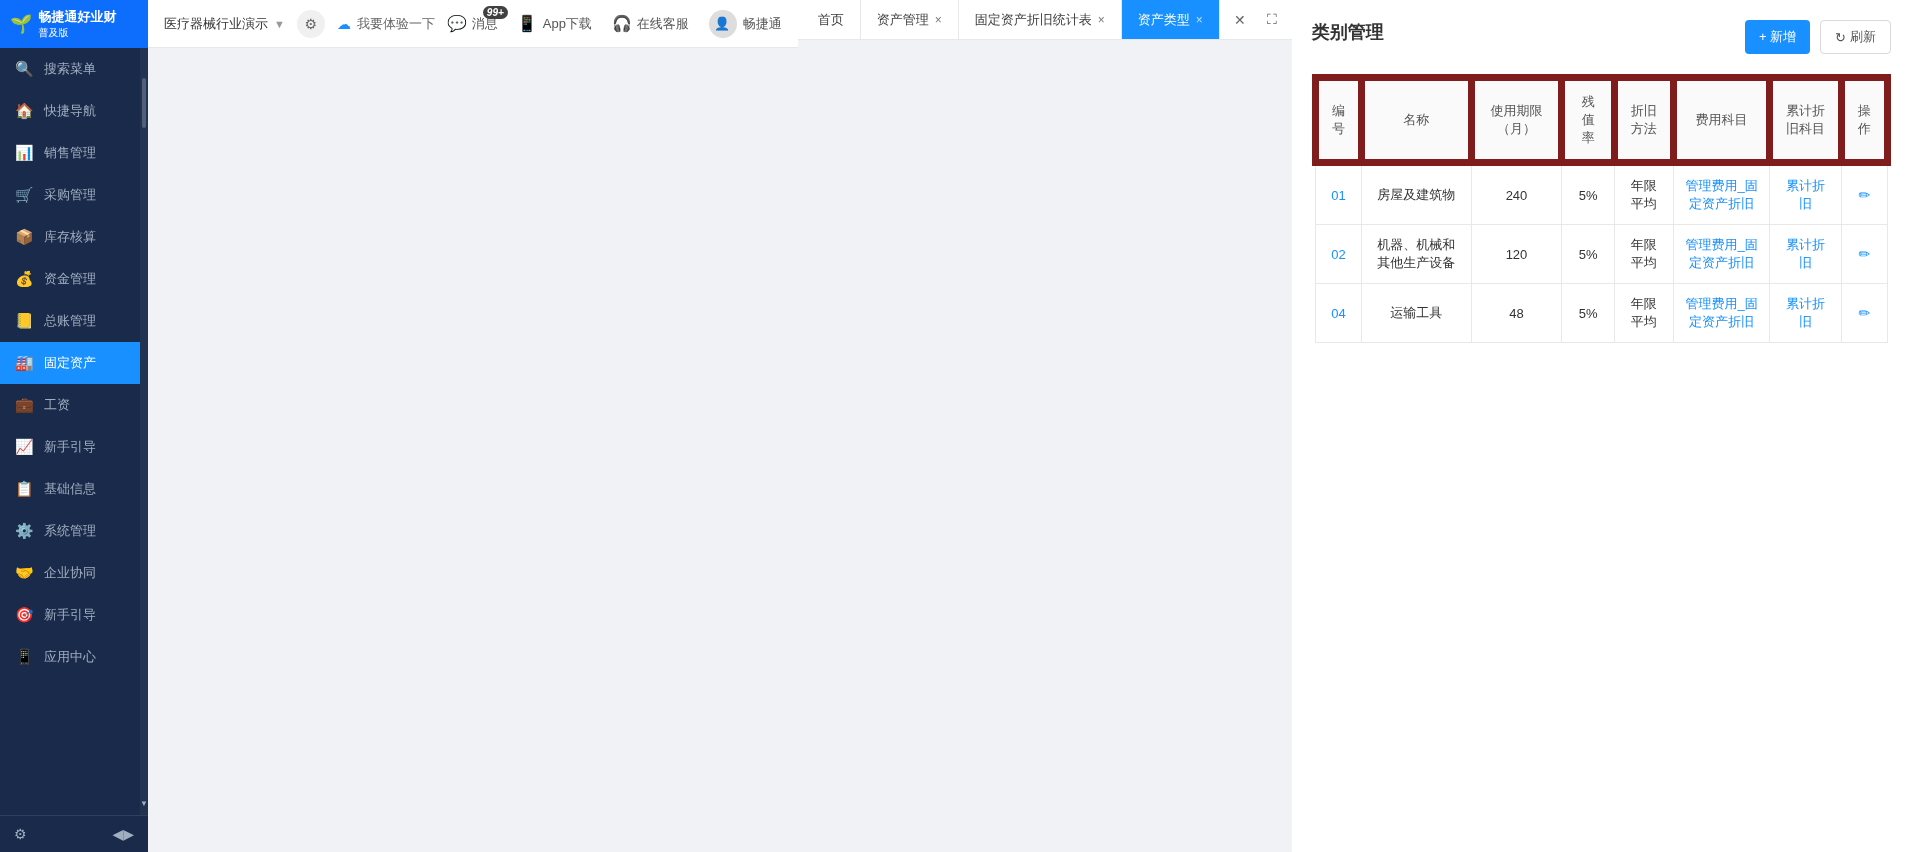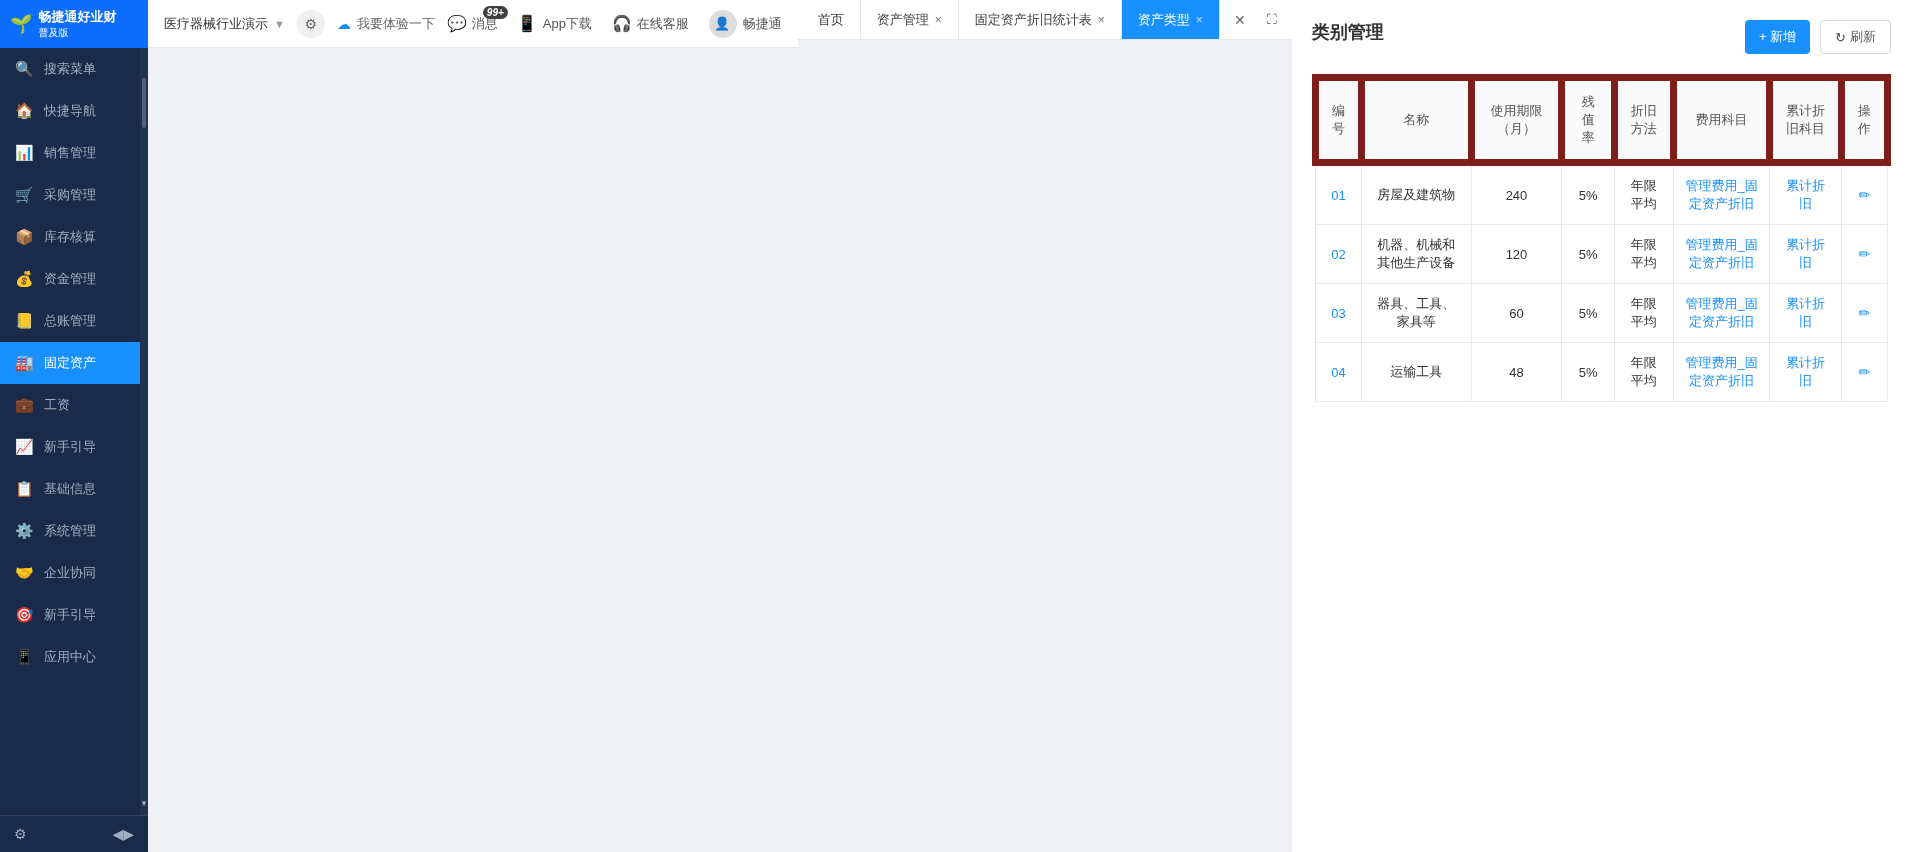--- a/index.html
+++ b/index.html
@@ -493,38 +493,20 @@
     </td>
     <td>
       <span class="link-text">累计折旧</span>
     </td>
     <td>
       <span class="edit-icon">✏</span>
     </td>
   </tr>
           <tr>
     <td>
-      <span class="link-text">03</span>
-    </td>
-    <td class="td-left">器具、工具、家具等</td>
-    <td>60</td>
-    <td>5%</td>
-    <td>年限平均</td>
-    <td>
-      <span class="link-text">管理费用_固定资产折旧</span>
-    </td>
-    <td>
-      <span class="link-text">累计折旧</span>
-    </td>
-    <td>
-      <span class="edit-icon">✏</span>
-    </td>
-  </tr>
-          <tr>
-    <td>
       <span class="link-text">04</span>
     </td>
     <td class="td-left">运输工具</td>
     <td>48</td>
     <td>5%</td>
     <td>年限平均</td>
     <td>
       <span class="link-text">管理费用_固定资产折旧</span>
     </td>
     <td>

